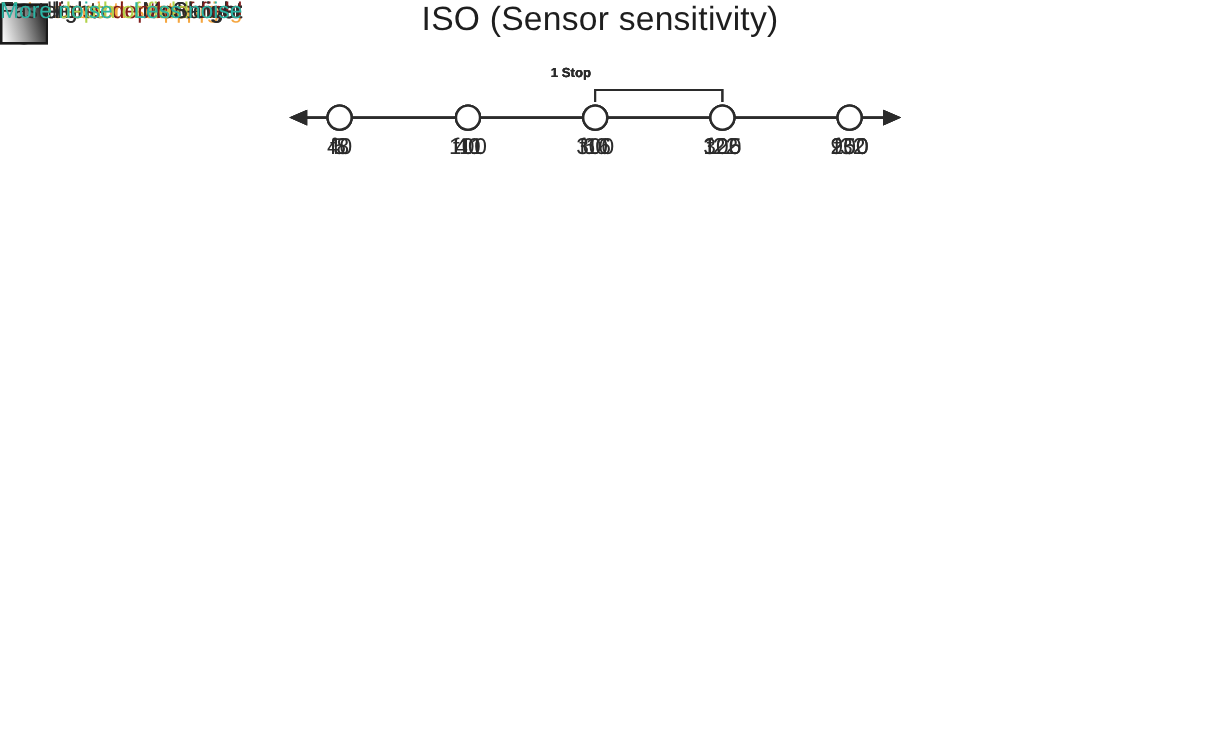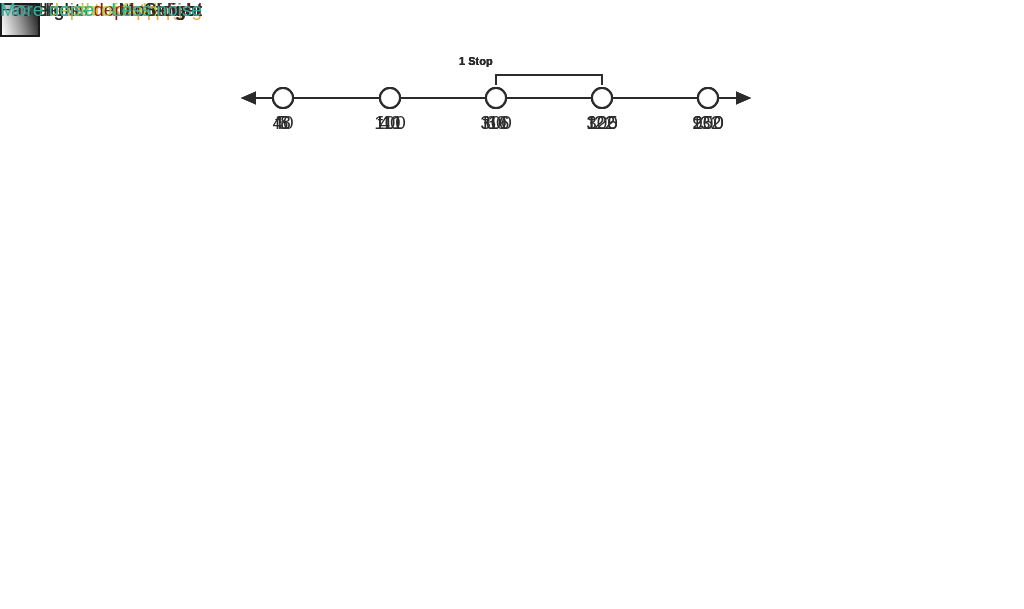--- a/index.html
+++ b/index.html
@@ -146,20 +146,21 @@
         <circle cx="20" cy="20" r="2.6" fill="#ffffff"></circle>
       </svg>
     </div>
 
     <div class="side right l1R">Smaller</div>
     <div class="side right l2R">Less light</div>
     <div class="side right noteR" style="color: rgb(178, 210, 75);">More depth of field</div>
   </div>
 
   <div class="section s3">
+    <div class="title">ISO (Sensor sensitivity)</div>
 
     <div class="icon-left">
       <div class="grad-square"></div>
     </div>
 
     <div class="side left l1L">Slower</div>
     <div class="side left noteL" style="color: rgb(43, 179, 163);">Less noise</div>
 
     <div class="stop-label">1 Stop</div>
 

